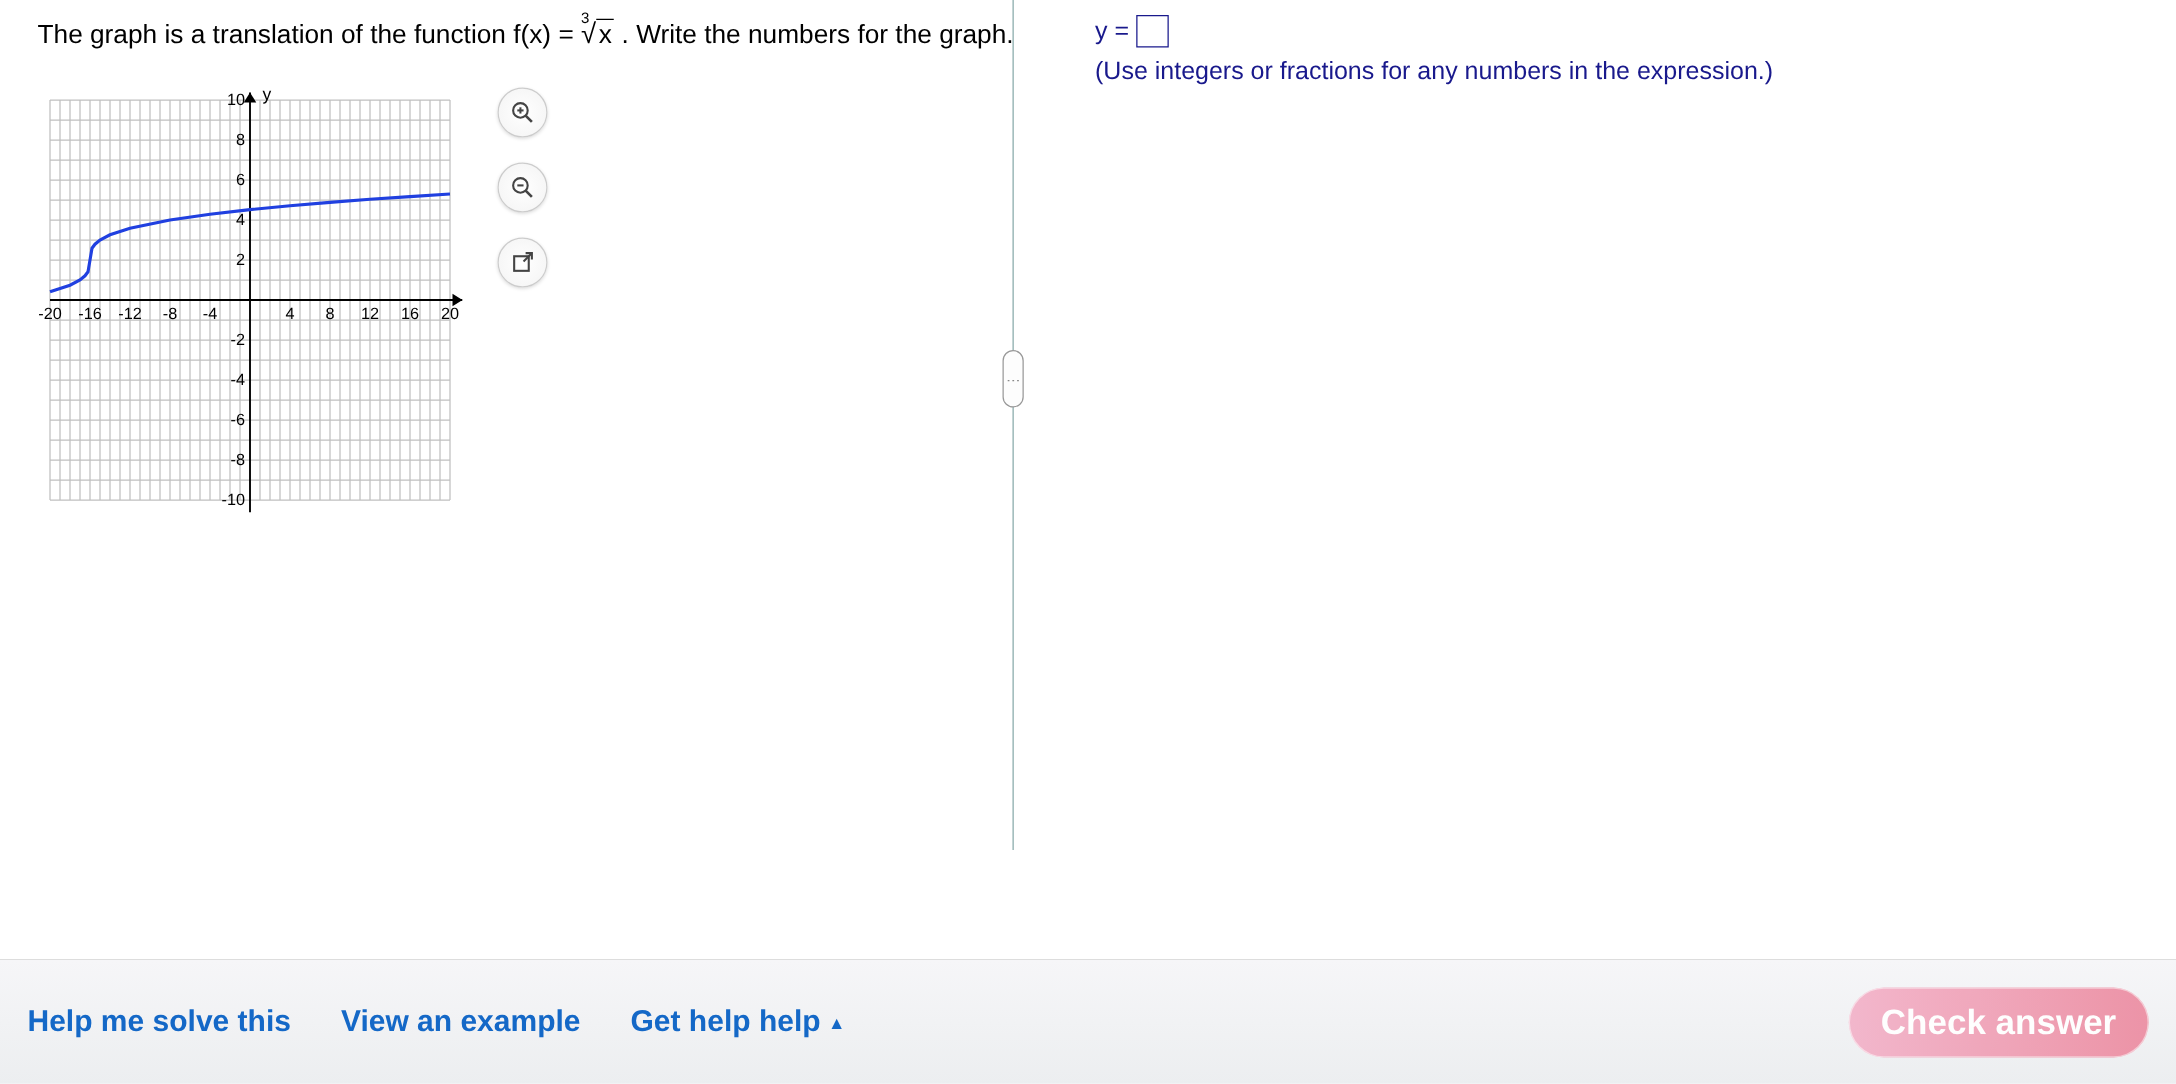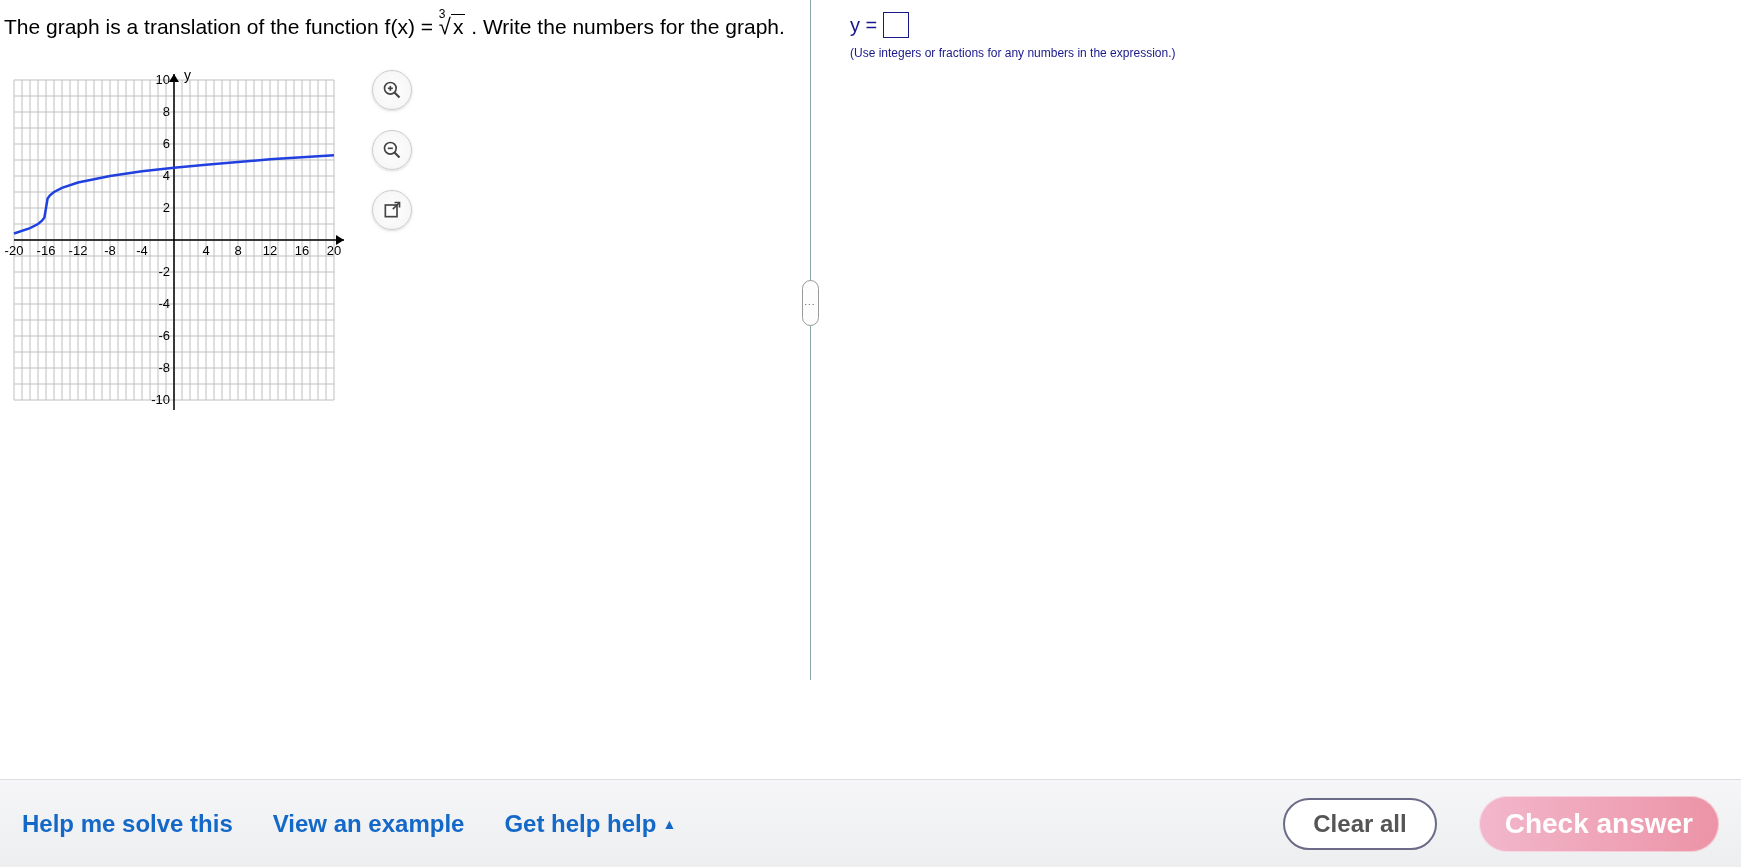--- a/index.html
+++ b/index.html
@@ -1,40 +1,40 @@
 <!DOCTYPE html>
 <html><head>
 <meta charset="utf-8">
 <style>
 * { box-sizing: border-box; margin: 0; padding: 0; }
 body { font-family: Arial, Helvetica, sans-serif; font-size: 20px; background: #fff; overflow: hidden; }
 .main { display: flex; height: 680px; position: relative; }
-.left-panel { flex: 0 0 810px; padding: 12px 4px 0 4px; }
+.left-panel { flex: 0 0 810px; padding: 12px 4px 0 4px; margin-left: 26px; }
 .right-panel { flex: 1; padding: 12px 0 0 40px; }
 .divider { position: absolute; left: 810px; top: 0; bottom: 0; width: 1px; background: #8aa; }
 .divider-handle { position: absolute; left: 802px; top: 280px; width: 17px; height: 46px; border: 1px solid #999; border-radius: 9px; background: #fdfdfd; display:flex; align-items:center; justify-content:center; }
 .divider-handle span { font-size: 11px; color: #888; letter-spacing: -2px; writing-mode: vertical-rl; }
 
 .question-text { font-size: 21px; color: #000; line-height: 1.35; }
 .radical { position: relative; display:inline-block; }
 .radical .root-index { position:absolute; top:-6px; left:0; font-size: 12px; }
 .radical .surd { font-size: 22px; }
 .radical .radicand { border-top: 1.5px solid #000; padding: 0 2px; }
 
 .graph-area { position: relative; margin-top: 28px; display:flex; align-items:flex-start; }
 .graph-svg { border: none; }
 .tool-col { margin-left: 28px; display:flex; flex-direction:column; gap:20px; }
 .tool-btn { width:40px; height:40px; border-radius:50%; border:1px solid #ccc; background: radial-gradient(#fff, #f3f3f3); display:flex; align-items:center; justify-content:center; cursor:pointer; box-shadow: 0 1px 3px rgba(0,0,0,0.15); }
 .tool-btn svg { width:20px; height:20px; }
 
 .answer-row { color: #19198c; font-size: 20px; display:flex; align-items:center; gap:6px; }
 .answer-input { width: 26px; height: 26px; border: 1.5px solid #19198c; background:#fff; display:inline-block; }
-.hint-text { color: #19198c; font-size: 12px; margin-top: 8px; }
-
-.footer { position: fixed; bottom:0; left:0; right:0; height: 88px; background: linear-gradient(#f6f6f8, #eceef0); border-top: 1px solid #ddd; display:flex; align-items:center; padding: 0 22px; justify-content: space-between; }
+.hint-text { color: #19198c; font-size: 20px; margin-top: 8px; }
+
+.footer { position: fixed; bottom:0; left:0; right:0; height: 100px; background: linear-gradient(#f6f6f8, #eceef0); border-top: 1px solid #ddd; display:flex; align-items:center; padding: 0 22px; justify-content: space-between; }
 .footer-left { display:flex; gap:40px; align-items:center; }
 .footer-link { color:#1468c7; font-weight:bold; font-size:24px; cursor:pointer; display:flex; align-items:center; gap:6px; }
 .footer-right { margin-left:auto; display:flex; gap:42px; align-items:center; }
 .btn-clear { border:2px solid #6b6b88; color:#555; background:#fff; font-weight:bold; font-size:24px; padding: 10px 28px; border-radius: 28px; cursor:pointer; }
 .btn-check { border:none; color:#fff; font-weight:bold; font-size:28px; padding: 12px 26px; border-radius: 28px; cursor:pointer; background: linear-gradient(90deg, #f3b4ca, #ec8fa3); box-shadow: inset 0 0 0 1px rgba(255,255,255,0.5); opacity:0.95; }
 .caret-up { font-size: 14px; }
 </style>
 </head>
 <body>
 
@@ -203,16 +203,15 @@
 <div class="footer">
   <div class="footer-left">
     <div class="footer-link">Help me solve this</div>
     <div class="footer-link">View an example</div>
     <div class="footer-link">
       <span>Get help help</span>
       <span class="caret-up">▲</span>
     </div>
   </div>
   <div class="footer-right">
-    <button class="btn-clear">Clear all</button>
     <button class="btn-check">Check answer</button>
   </div>
 </div>
 
 </body></html>

